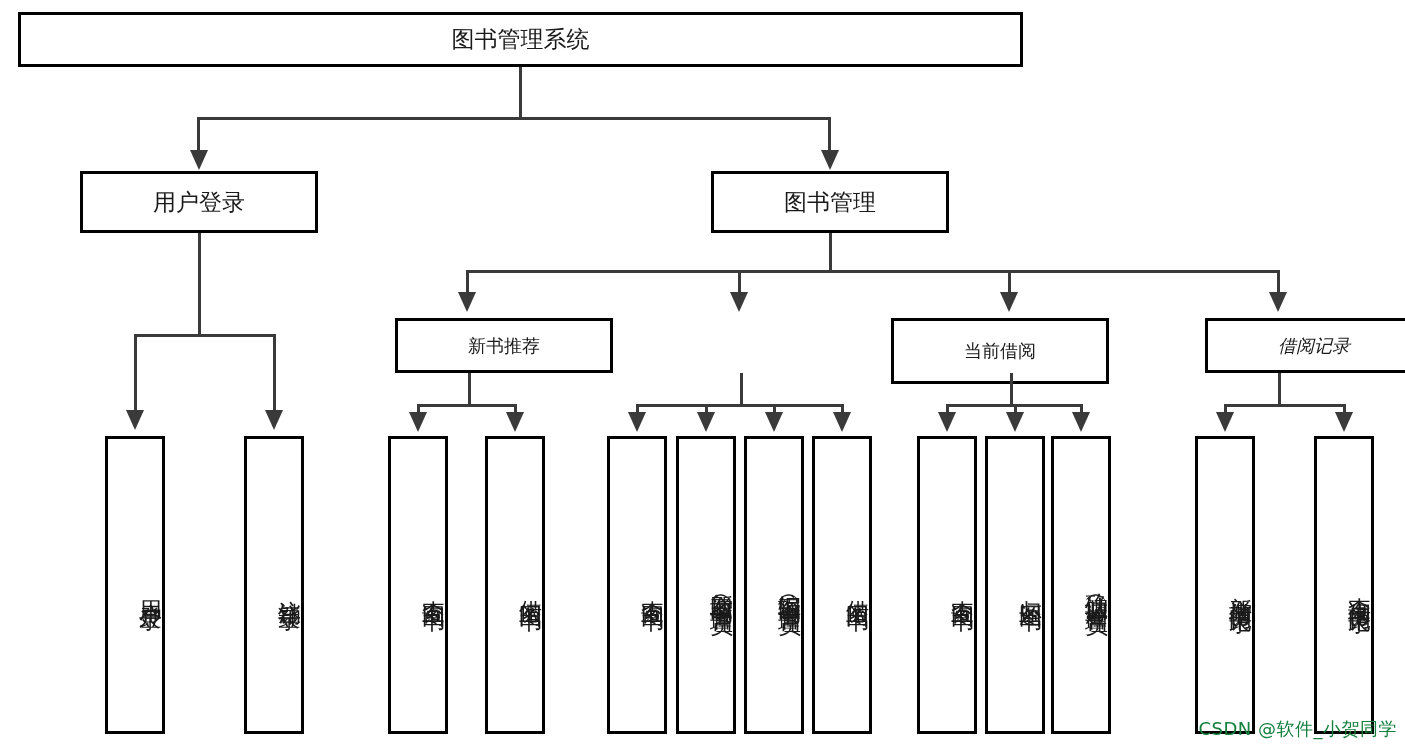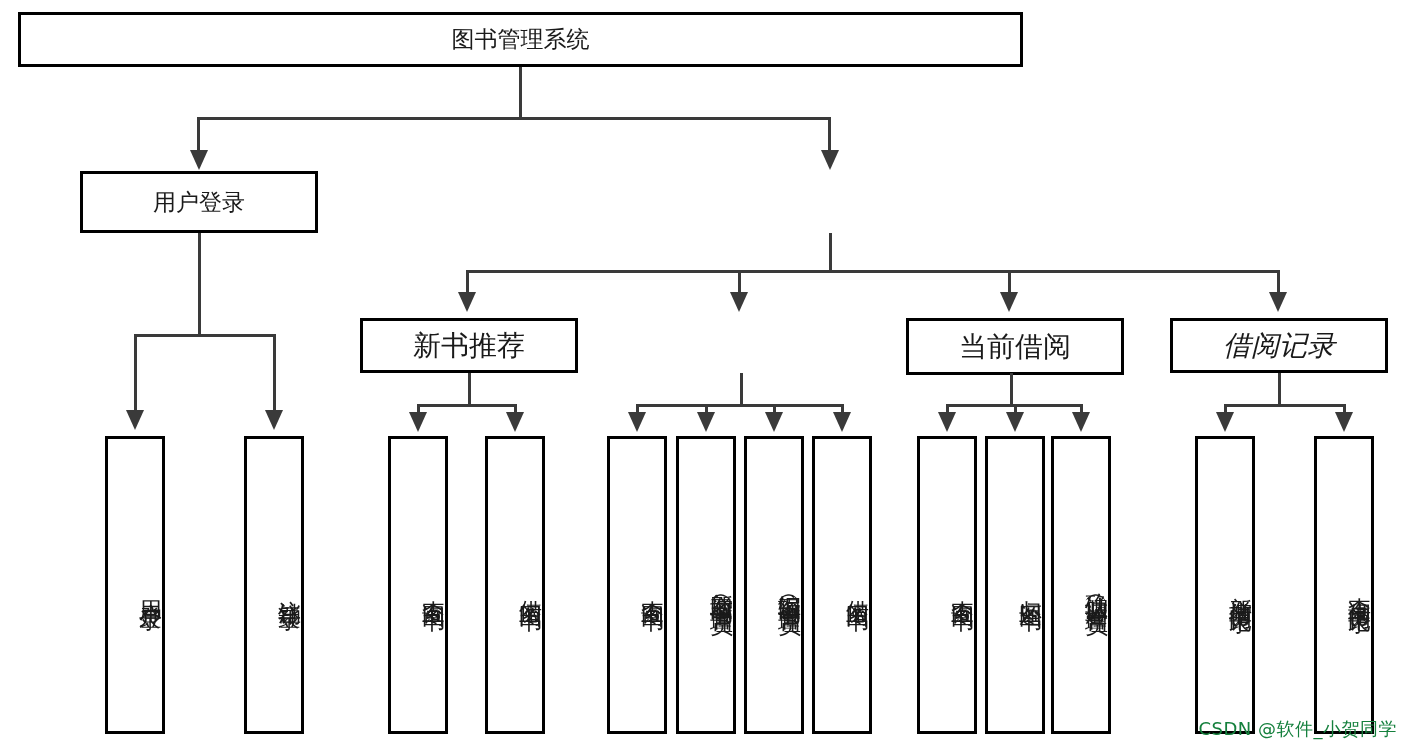--- a/index.html
+++ b/index.html
@@ -28,21 +28,22 @@
     color: #1a1a1a;
     text-align: center;
   }
   .node.root {
     font-size: 23px;
   }
   .node.lvl1 {
     font-size: 23px;
   }
   .node.lvl2 {
-    font-size: 28px;
+    font-size: 18px;
+    margin-left: 35px;
   }
   .node.leaf {
     writing-mode: vertical-rl;
     text-orientation: upright;
     letter-spacing: 3px;
     font-size: 23px;
     align-items: flex-start;
     justify-content: center;
     padding-top: 6px;
     line-height: 1.0;
@@ -88,20 +89,23 @@
 
   <div class="conn h" style="left:197px; top:117px; width:634px;"></div>
 
   <div class="conn v" style="left:197px; top:117px; height:36px;"></div>
   <div class="arrow" style="left:190px; top:150px;"></div>
   <div class="conn v" style="left:828px; top:117px; height:36px;"></div>
   <div class="arrow" style="left:821px; top:150px;"></div>
 
   <div class="node lvl1" style="left:80px; top:171px; width:238px; height:62px;">
     <span>用户登录</span>
+  </div>
+  <div class="node lvl1" style="left:711px; top:171px; width:238px; height:62px;">
+    <span>图书管理</span>
   </div>
 
   <div class="conn v" style="left:198px; top:233px; height:101px;"></div>
   <div class="conn h" style="left:134px; top:334px; width:142px;"></div>
   <div class="conn v" style="left:134px; top:334px; height:78px;"></div>
   <div class="arrow" style="left:126px; top:410px;"></div>
   <div class="conn v" style="left:273px; top:334px; height:78px;"></div>
   <div class="arrow" style="left:265px; top:410px;"></div>
 
   <div class="node leaf" style="left:105px; top:436px; width:60px; height:298px;">
@@ -118,21 +122,21 @@
   <div class="conn v" style="left:738px; top:270px; height:24px;"></div>
   <div class="arrow" style="left:730px; top:292px;"></div>
   <div class="conn v" style="left:1008px; top:270px; height:24px;"></div>
   <div class="arrow" style="left:1000px; top:292px;"></div>
   <div class="conn v" style="left:1277px; top:270px; height:24px;"></div>
   <div class="arrow" style="left:1269px; top:292px;"></div>
 
   <div class="node lvl2" style="left:360px; top:318px; width:218px; height:55px;">
     <span>新书推荐</span>
   </div>
-  <div class="node lvl2" style="left:906px; top:318px; width:218px; height:57px;">
+  <div class="node lvl2" style="left:856px; top:318px; width:218px; height:66px;">
     <span>当前借阅</span>
   </div>
   <div class="node lvl2" style="left:1170px; top:318px; width:218px; height:55px;font-style:italic;">
     <span>借阅记录</span>
   </div>
 
   <div class="conn v" style="left:468px; top:373px; height:31px;"></div>
   <div class="conn h" style="left:417px; top:404px; width:100px;"></div>
   <div class="conn v" style="left:417px; top:404px; height:10px;"></div>
   <div class="arrow" style="left:409px; top:412px;"></div>

